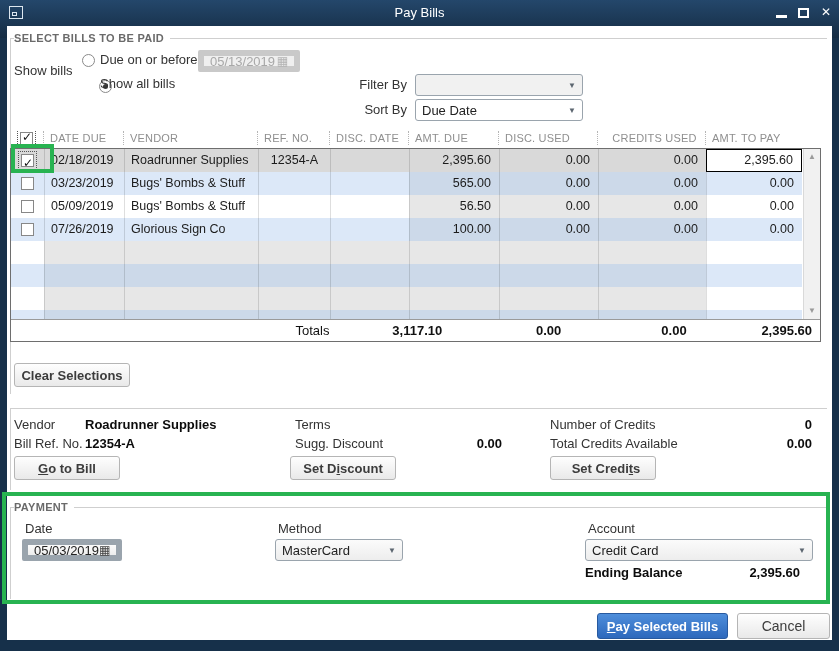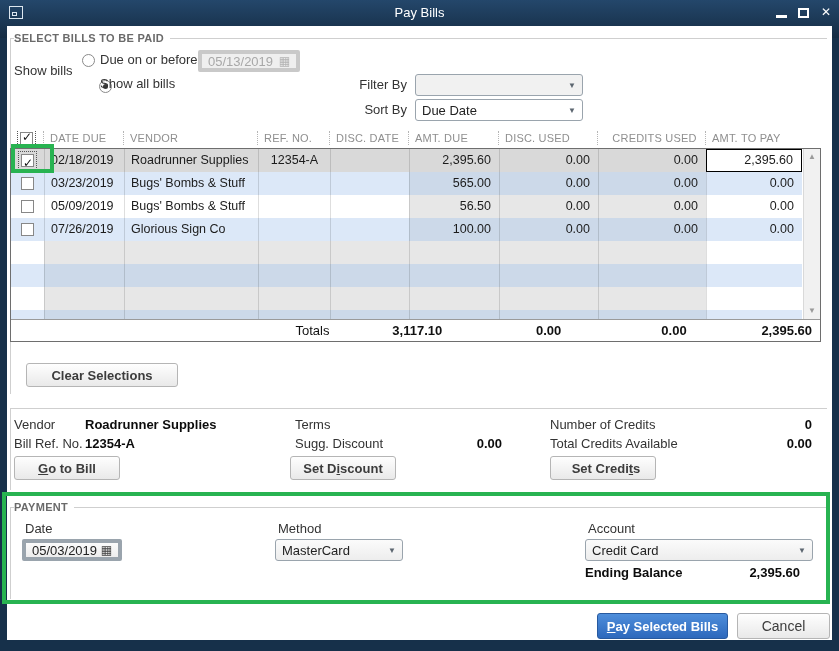--- a/index.html
+++ b/index.html
@@ -18,21 +18,21 @@
   .inner{position:absolute;left:7px;top:26px;width:825px;height:614px;background:#fff;}
   .abs{position:absolute;}
   .legend{font-size:11px;font-weight:bold;color:#6a6a6a;letter-spacing:.3px;background:#fff;padding-right:6px;}
   .groupline{border-left:1px solid #cfcfcf;border-top:1px solid #cfcfcf;}
   .lbl{font-size:13px;color:#333;}
   .bold{font-weight:bold;color:#0c0c0c;}
   
   .radio{width:13px;height:13px;border:1px solid #8a8a8a;border-radius:50%;background:#fff;position:relative;display:inline-block;}
   .radio.sel::after{content:"";position:absolute;left:3px;top:3px;width:5px;height:5px;border-radius:50%;background:#3a3a3a;}
   
-  .field{border:4px solid #6d28d9;background:#fff;font-size:13px;color:#222;display:flex;align-items:center;padding:0 6px;border-radius:2px;}
+  .field{border:6px solid #6d28d9;background:#fff;font-size:13px;color:#222;display:flex;align-items:center;padding:0 6px;border-radius:2px;}
   .field.dis{background:#efefef;color:#a8a8a8;border-color:#c9c9c9;}
   .field .cal{margin-left:auto;font-size:12px;color:#7a7a7a;line-height:1;}
   .field.dis .cal{color:#b3b3b3;}
   .drop{border:1px solid #9aa4ad;background:linear-gradient(#fbfbfb,#ededed);font-size:13px;color:#222;
     display:flex;align-items:center;padding:0 6px;border-radius:3px;}
   .drop .arr{margin-left:auto;font-size:8px;color:#5c6670;}
   .drop.blank{background:#f1f1f1;}
   
   .ghead{display:flex;height:20px;align-items:center;font-size:11px;color:#8f8f8f;letter-spacing:.2px;}
   .ghc{height:14px;line-height:14px;padding-left:6px;border-left:1px dotted #b5b5b5;white-space:nowrap;overflow:hidden;}
@@ -242,21 +242,21 @@
       <div class="totals">
         <div style="width:319px;"></div>
         <div class="tc" style="width:79px;font-weight:normal;">Totals</div>
         <div class="tc" style="width:90px;">3,117.10</div>
         <div class="tc" style="width:99px;">0.00</div>
         <div class="tc" style="width:108px;">0.00</div>
         <div class="tc" style="width:108px;">2,395.60</div>
       </div>
     </div>
 
-    <button class="abs btn" style="left:19px;top:337px;width:152px;height:24px;">Clear Selections</button>
+    <button class="abs btn" style="left:7px;top:337px;width:116px;height:24px;">Clear Selections</button>
 
     
     <div class="abs groupline" style="left:3px;top:382px;width:817px;height:82px;"></div>
 
     <div class="abs lbl" style="left:7px;top:391px;">Vendor</div>
     <div class="abs lbl bold" style="left:78px;top:391px;">Roadrunner Supplies</div>
     <div class="abs lbl" style="left:7px;top:410px;">Bill Ref. No.</div>
     <div class="abs lbl bold" style="left:78px;top:410px;">12354-A</div>
     <button class="abs btn" style="left:7px;top:430px;width:106px;height:24px;">
         <u>G</u>

